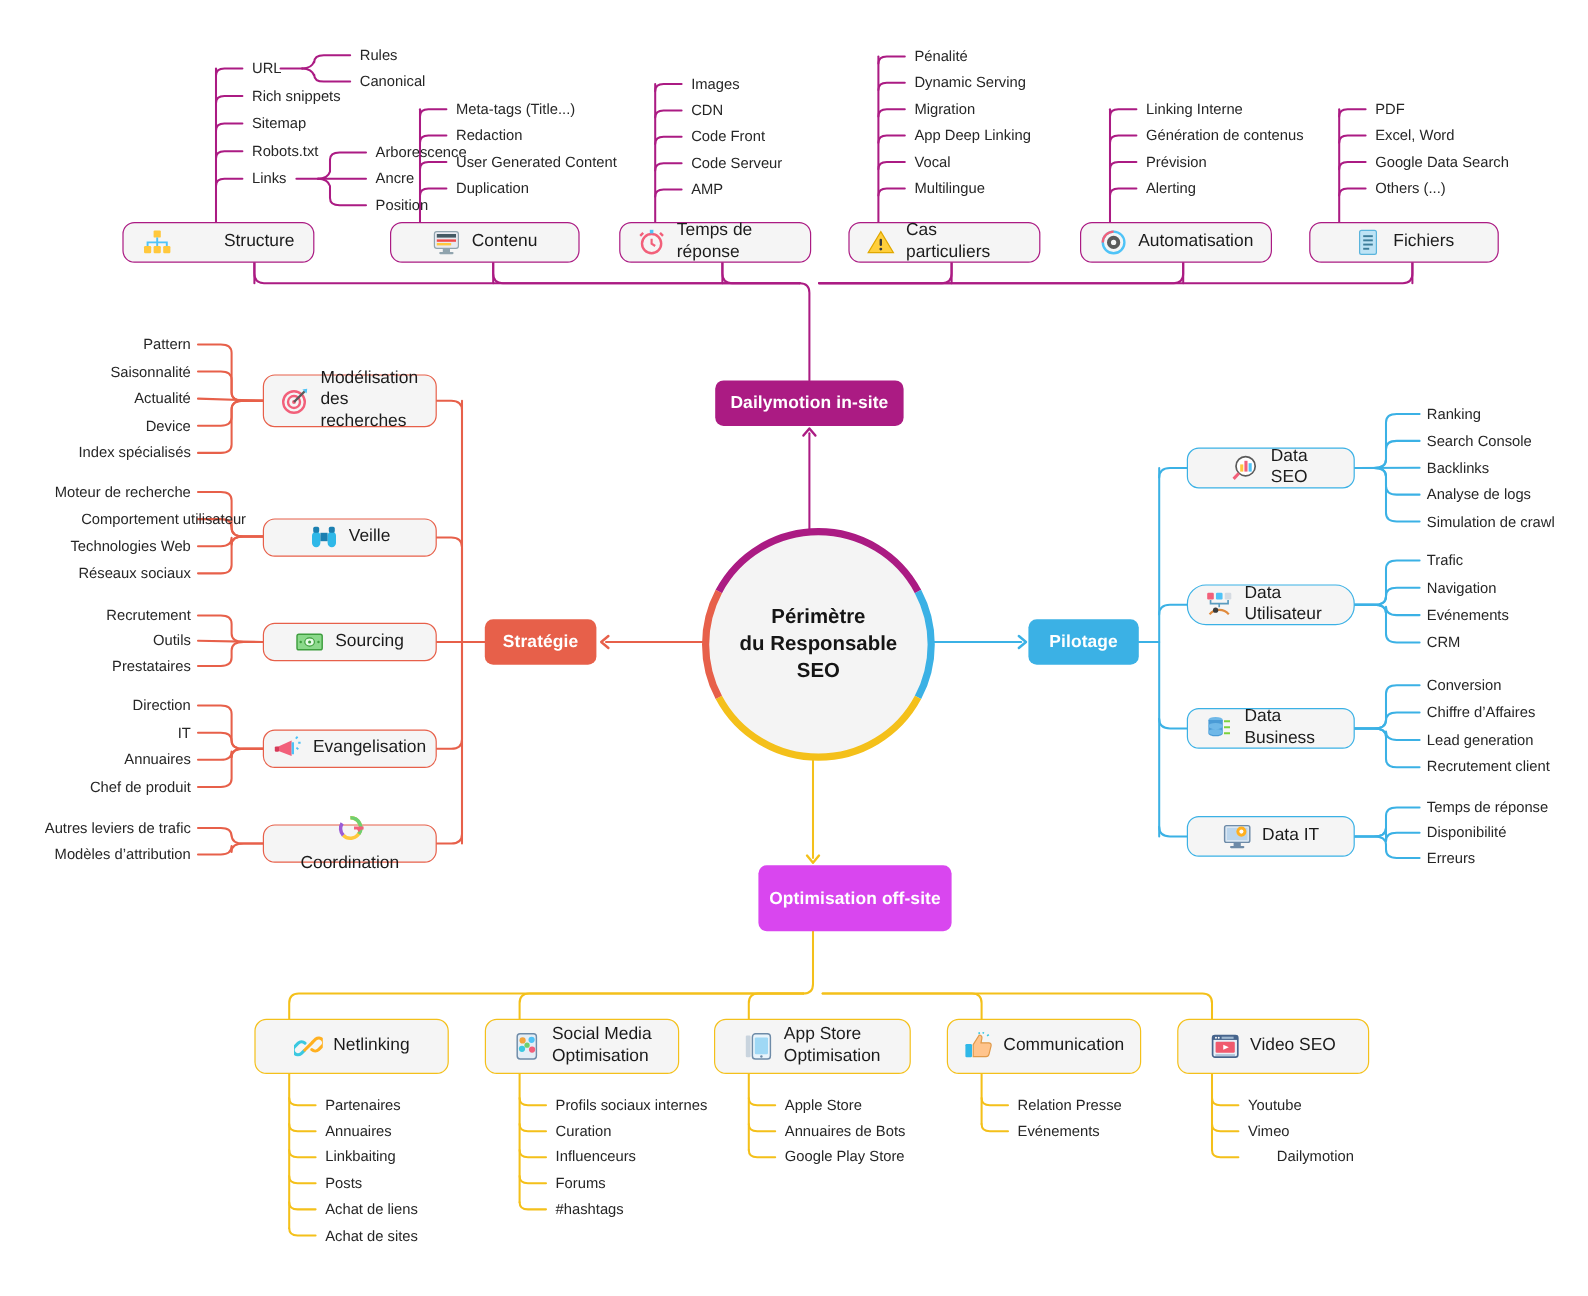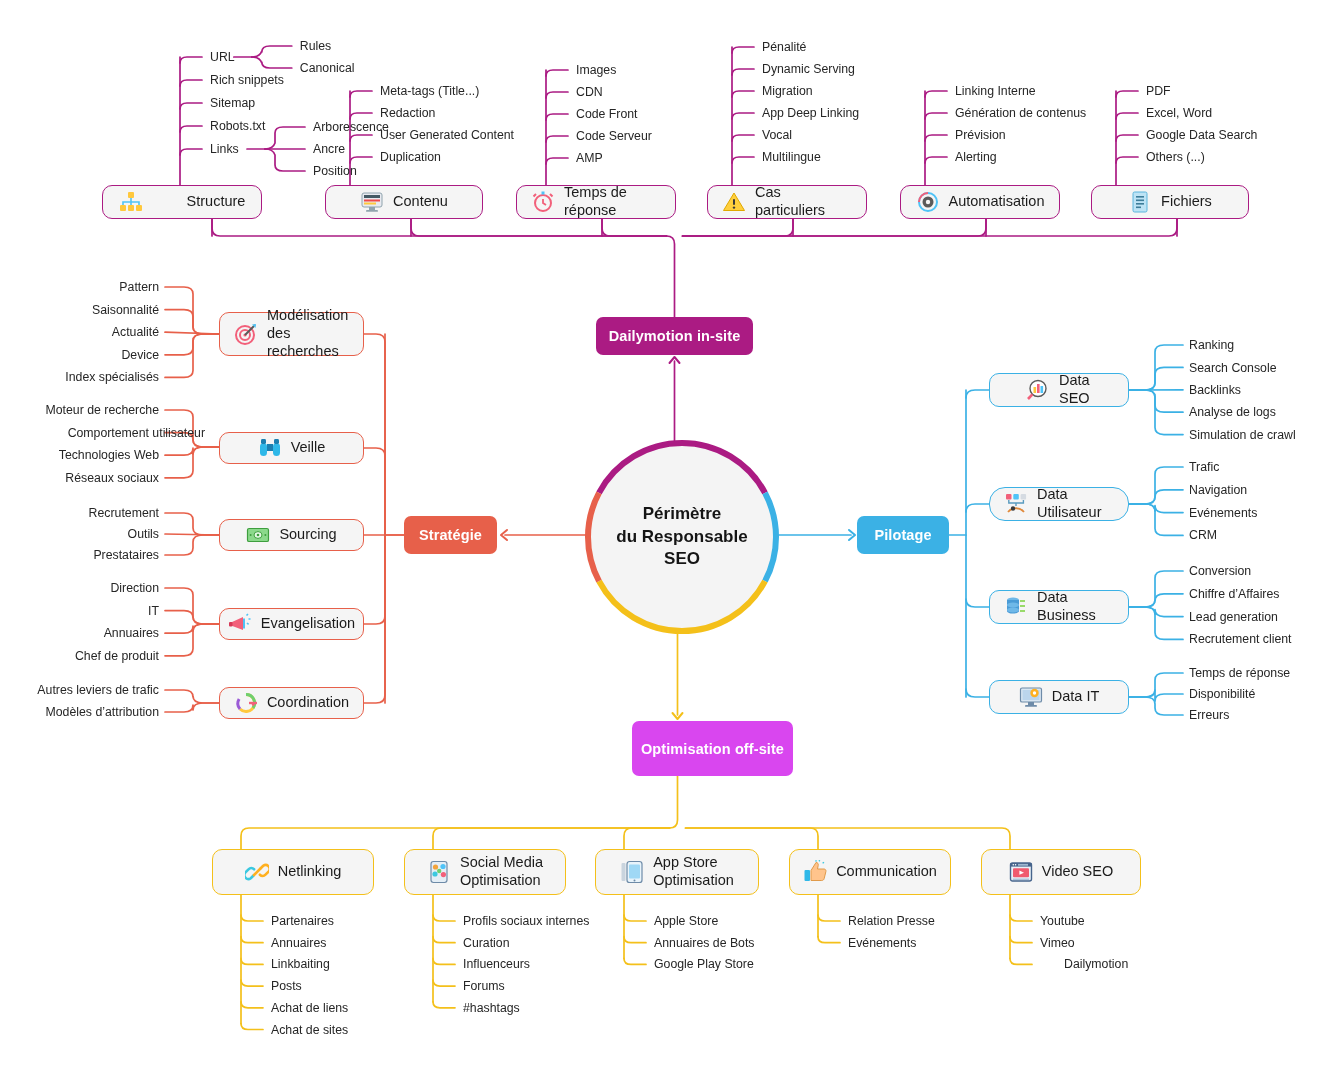--- a/index.html
+++ b/index.html
@@ -336,21 +336,21 @@
         <rect x="1" y="10" width="3.5" height="4.5" rx="1" fill="#D63A58"></rect>
         <path d="M16 6.5v10" stroke="#4FC3F7" stroke-width="2"></path>
         <path d="M18.5 3.5 20 2M20.5 7h2M19 11l1.6 1.4" stroke="#4FC3F7" stroke-width="1.6" fill="none"></path>
       </svg>
       <span class="tlabel">Evangelisation</span>
     </div>
     <div class="leaf r" style="left: 159px; top: 588px;">Direction</div>
     <div class="leaf r" style="left: 159px; top: 610.6px;">IT</div>
     <div class="leaf r" style="left: 159px; top: 633.2px;">Annuaires</div>
     <div class="leaf r" style="left: 159px; top: 655.8px;">Chef de produit</div>
-    <div class="topic" style="left: 219px; top: 687px; width: 145px; height: 32px; border-color: rgb(231, 96, 74);">
+    <div class="topic" style="left: 219px; top: 687px; width: 145px; height: 32px; border-color: rgb(231, 96, 74); flex-direction: column;">
       <svg viewBox="0 0 24 24" class="ico">
         <path d="M12 3.5a8.5 8.5 0 1 1-6 14.5" fill="none" stroke="#FFC83D" stroke-width="3"></path>
         <path d="M12 3.5a8.5 8.5 0 0 1 7 13.5" fill="none" stroke="#6FD06F" stroke-width="3"></path>
         <path d="M6 18a8.5 8.5 0 0 1-.9-10" fill="none" stroke="#9B5BD6" stroke-width="3"></path>
         <path d="M17 12h5l-3 3.5Z" fill="#F2607A"></path>
         <path d="M15 12h8" stroke="#F2607A" stroke-width="2.4"></path>
       </svg>
       <span class="tlabel">Coordination</span>
     </div>
     <div class="leaf r" style="left: 159px; top: 690px;">Autres leviers de trafic</div>

